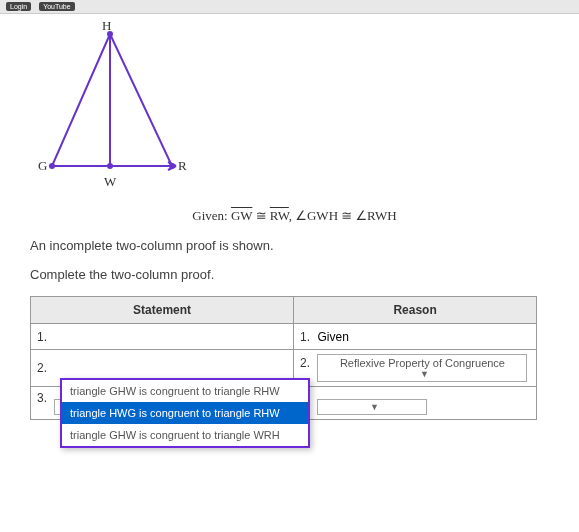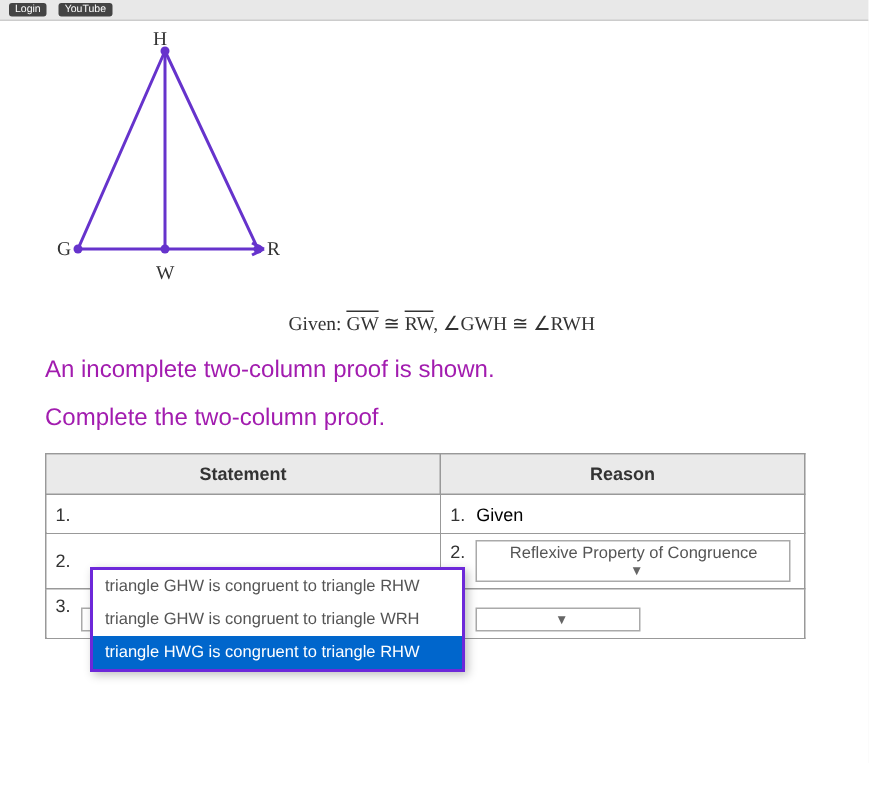--- a/index.html
+++ b/index.html
@@ -38,22 +38,22 @@
     .lbl { position: absolute; font-size: 13px; font-family: 'Times New Roman', serif; color: #333; }
     .given-prove {
       font-size: 13px;
       color: #333;
       font-family: 'Times New Roman', serif;
       margin-bottom: 14px;
       text-align: center;
     }
     .ol { text-decoration: overline; }
     .instr {
-      font-size: 16px;
-      color: #a21caf;
+      font-size: 13px;
+      color: #404040;
       margin-bottom: 14px;
     }
     .proof-table {
       border-collapse: collapse;
       width: 507px;
       font-size: 12px;
       table-layout: fixed;
     }
     .proof-table th {
       background: #eaeaea;
@@ -189,15 +189,15 @@
           <span class="chev">▼</span>
         </span>
       </td>
     </tr>
   </tbody>
     </table>
 </div>
 
 <div class="dropdown">
   <div class="opt">triangle GHW is congruent to triangle RHW</div>
+  <div class="opt sel-opt">triangle HWG is congruent to triangle RHW</div>
   <div class="opt">triangle GHW is congruent to triangle WRH</div>
-  <div class="opt sel-opt">triangle HWG is congruent to triangle RHW</div>
 </div>
 
 </body></html>

